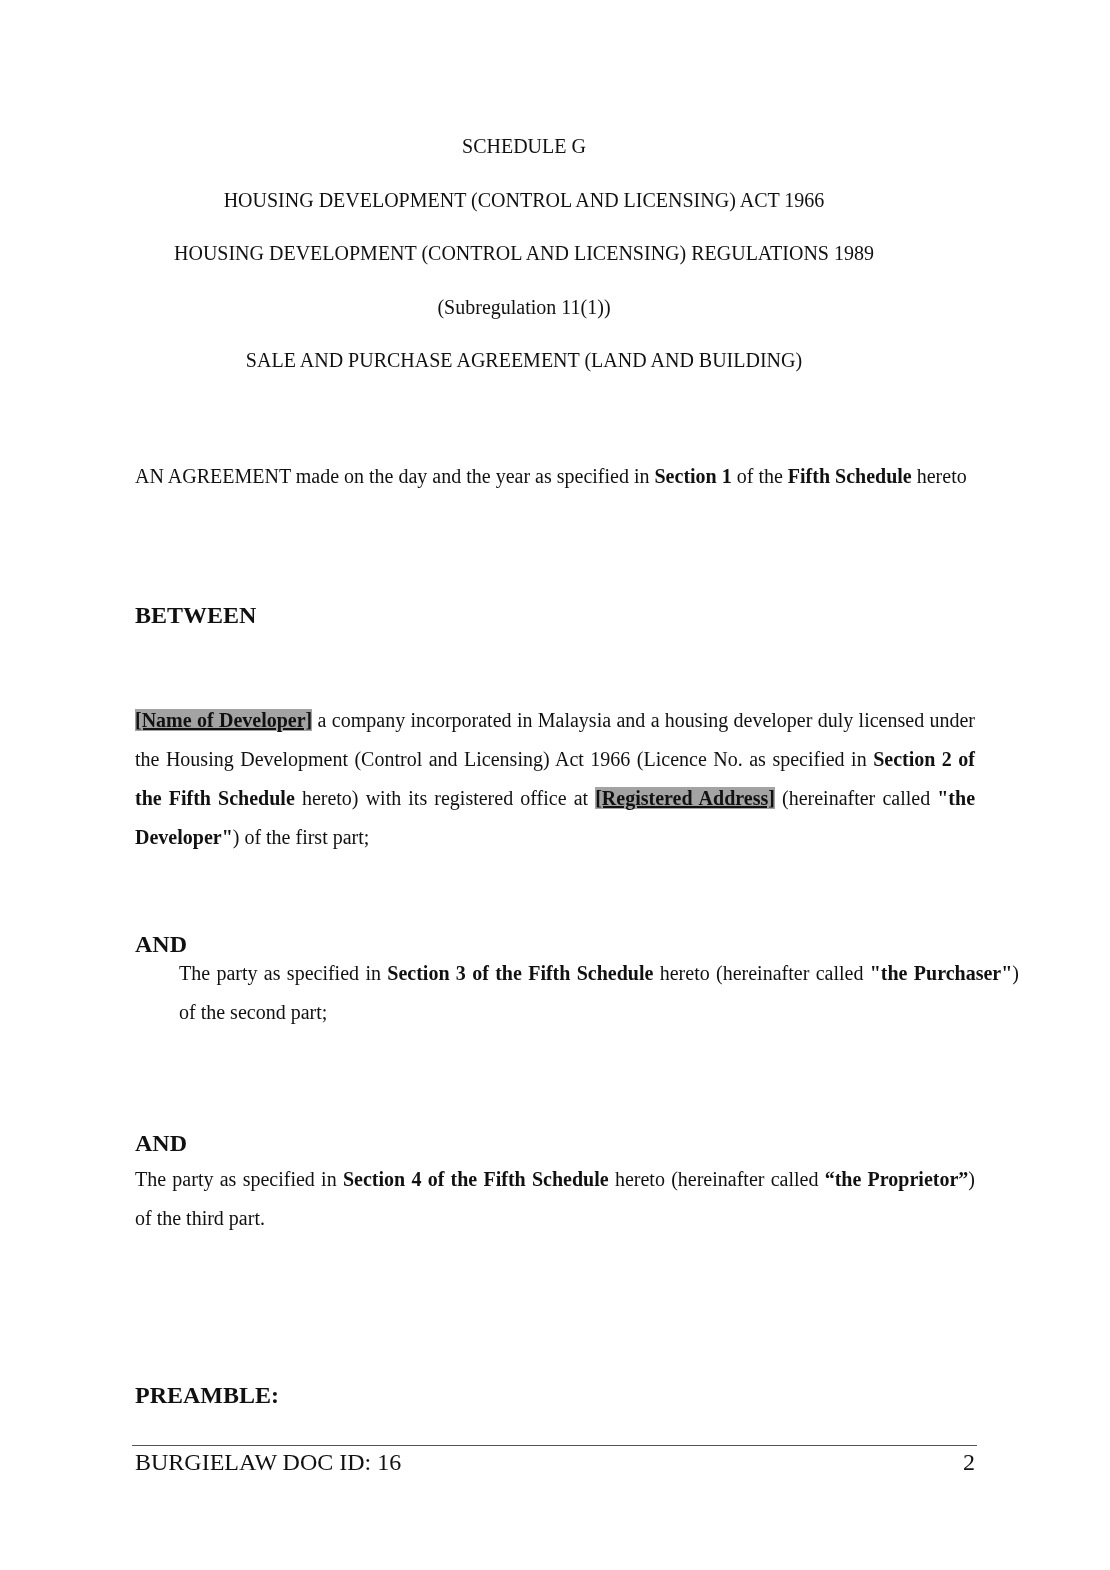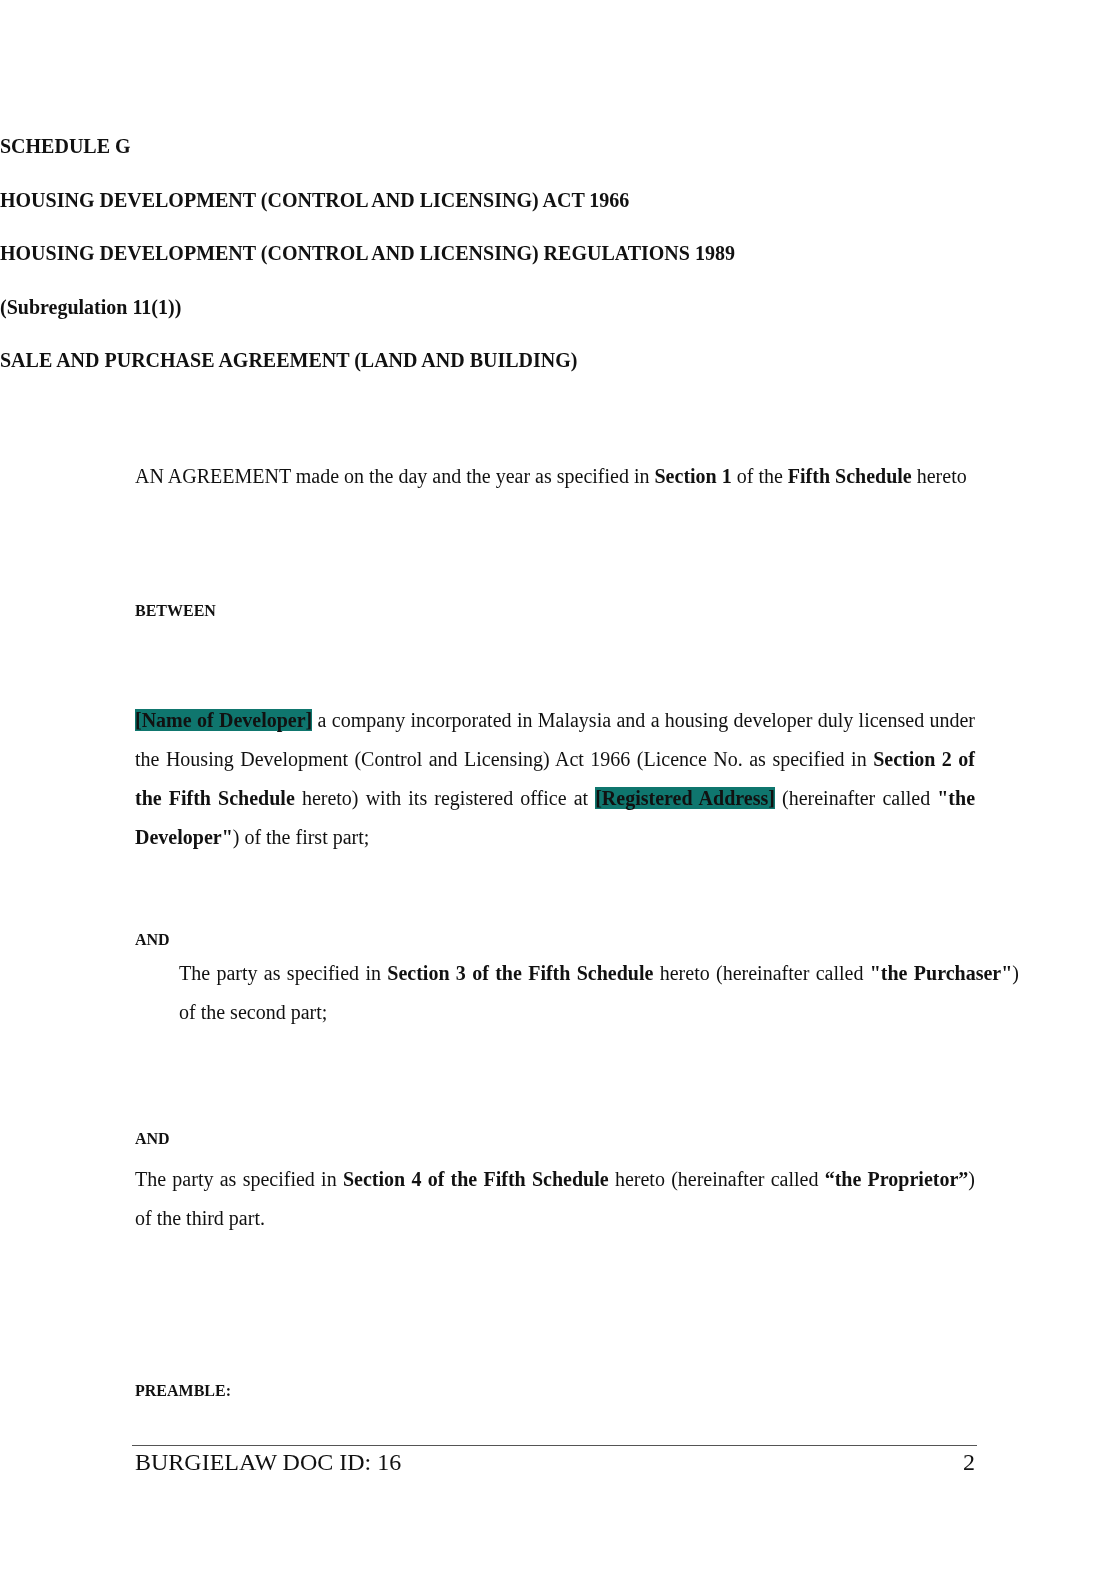--- a/index.html
+++ b/index.html
@@ -1,24 +1,24 @@
 <!DOCTYPE html>
 <html><head>
 <meta charset="utf-8">
 <style>
   html, body { margin:0; padding:0; background:#ffffff; }
   body { width:1110px; height:1570px; position:relative; overflow:hidden;
          font-family:"Liberation Serif", serif; color:#111; }
-  .hdr { position:absolute; left:0; width:1048px; text-align:left;
-         font-weight:bold; font-size:20px; }
+  .hdr { position:absolute; left:0; width:1048px; text-align:center;
+         font-weight:normal; font-size:20px; }
   .p { position:absolute; left:135px; width:840px; font-size:20px;
        line-height:39px; text-align:justify; text-align-last:left; }
-  .h { position:absolute; left:135px; font-weight:bold; font-size:16px; }
+  .h { position:absolute; left:135px; font-weight:bold; font-size:24px; }
   b { font-weight:bold; }
-  .hl { background:#0f766e; }
+  .hl { background:#a3a3a3;text-decoration:underline; }
   .rule { position:absolute; left:132px; width:845px; top:1445px; height:1px; background:#555; }
   .foot { position:absolute; top:1449px; font-size:24px; }
 </style>
 </head>
 <body>
 
 <div class="hdr" style="top:135px;">SCHEDULE G</div>
 <div class="hdr" style="top:189px;">HOUSING DEVELOPMENT (CONTROL AND LICENSING) ACT 1966</div>
 <div class="hdr" style="top:242px;">HOUSING DEVELOPMENT (CONTROL AND LICENSING) REGULATIONS 1989</div>
 <div class="hdr" style="top:296px;">(Subregulation 11(1))</div>

